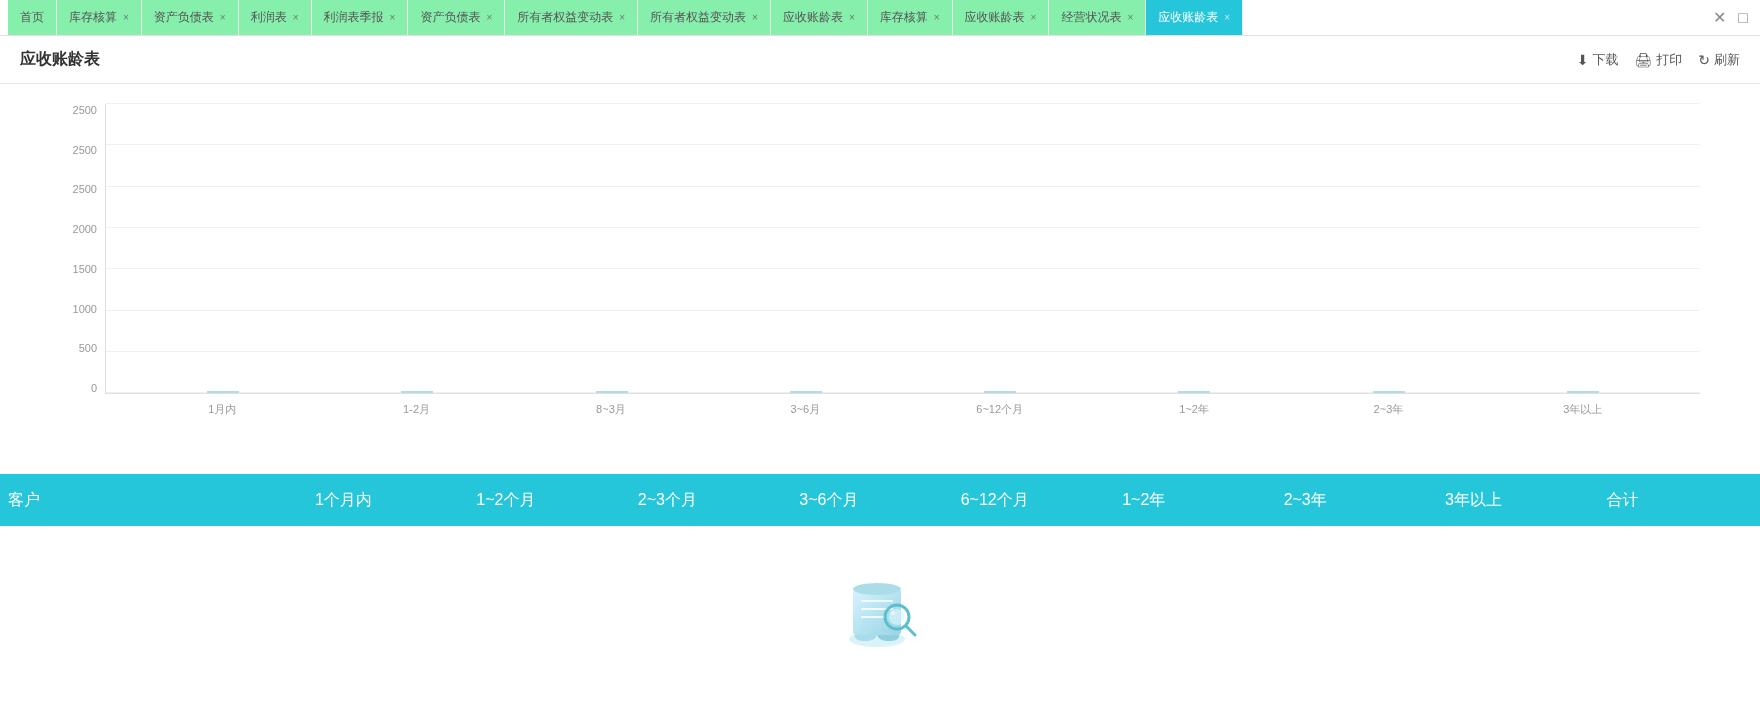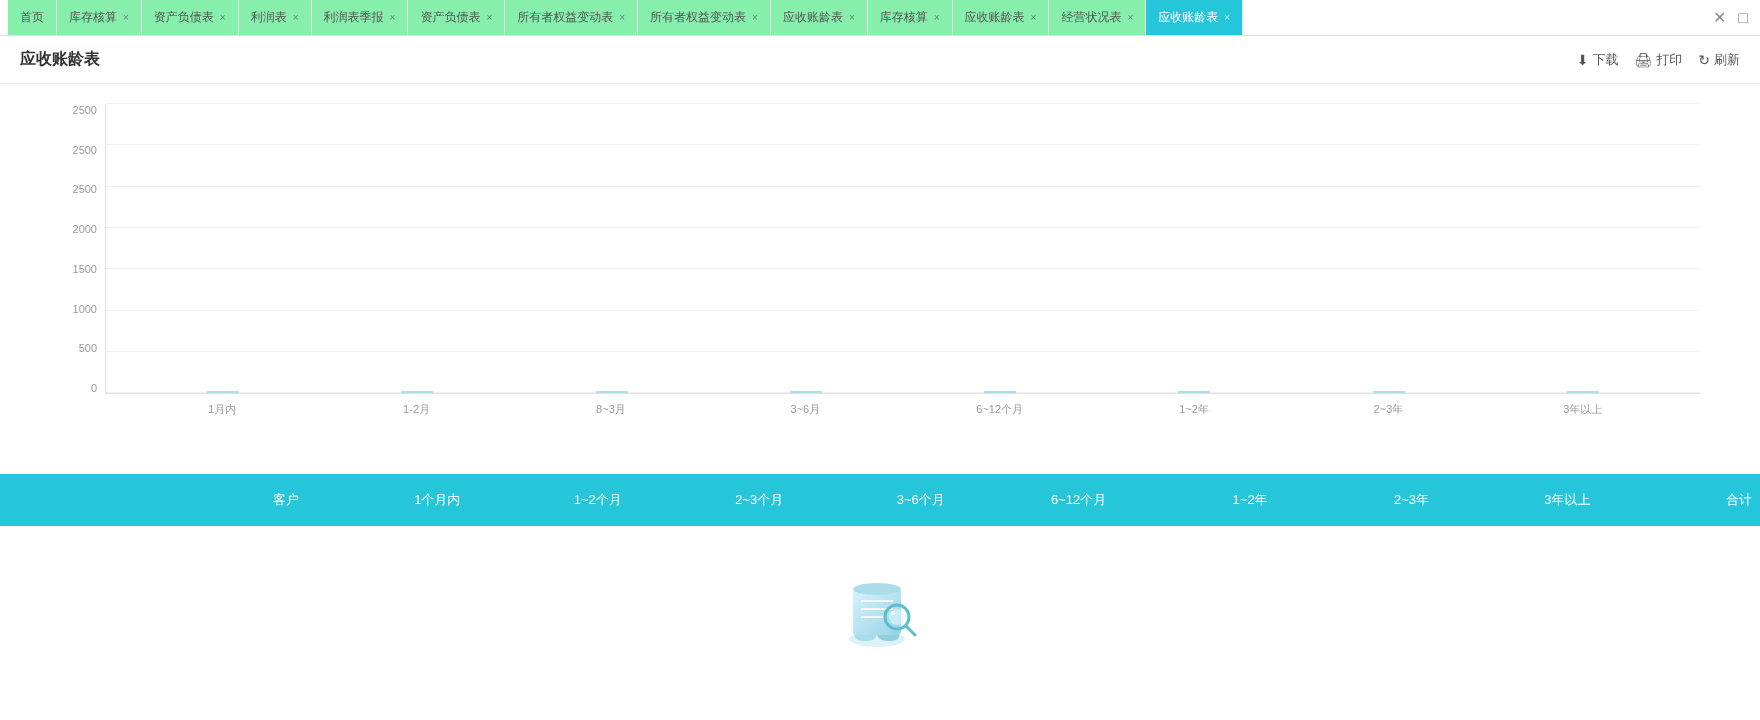--- a/index.html
+++ b/index.html
@@ -194,22 +194,22 @@
     
     .table-header {
       display: flex;
       background: #26c6da;
       color: #fff;
       height: 52px;
       align-items: center;
     }
     .th-cell {
       flex: 1;
-      text-align: right;
-      font-size: 13px;
+      text-align: left;
+      font-size: 16px;
       padding: 0 8px;
     }
     .th-cell.customer { flex: 2; }
 
     
     .table-body {
       background: #fff;
       min-height: 160px;
       display: flex;
       flex-direction: column;

